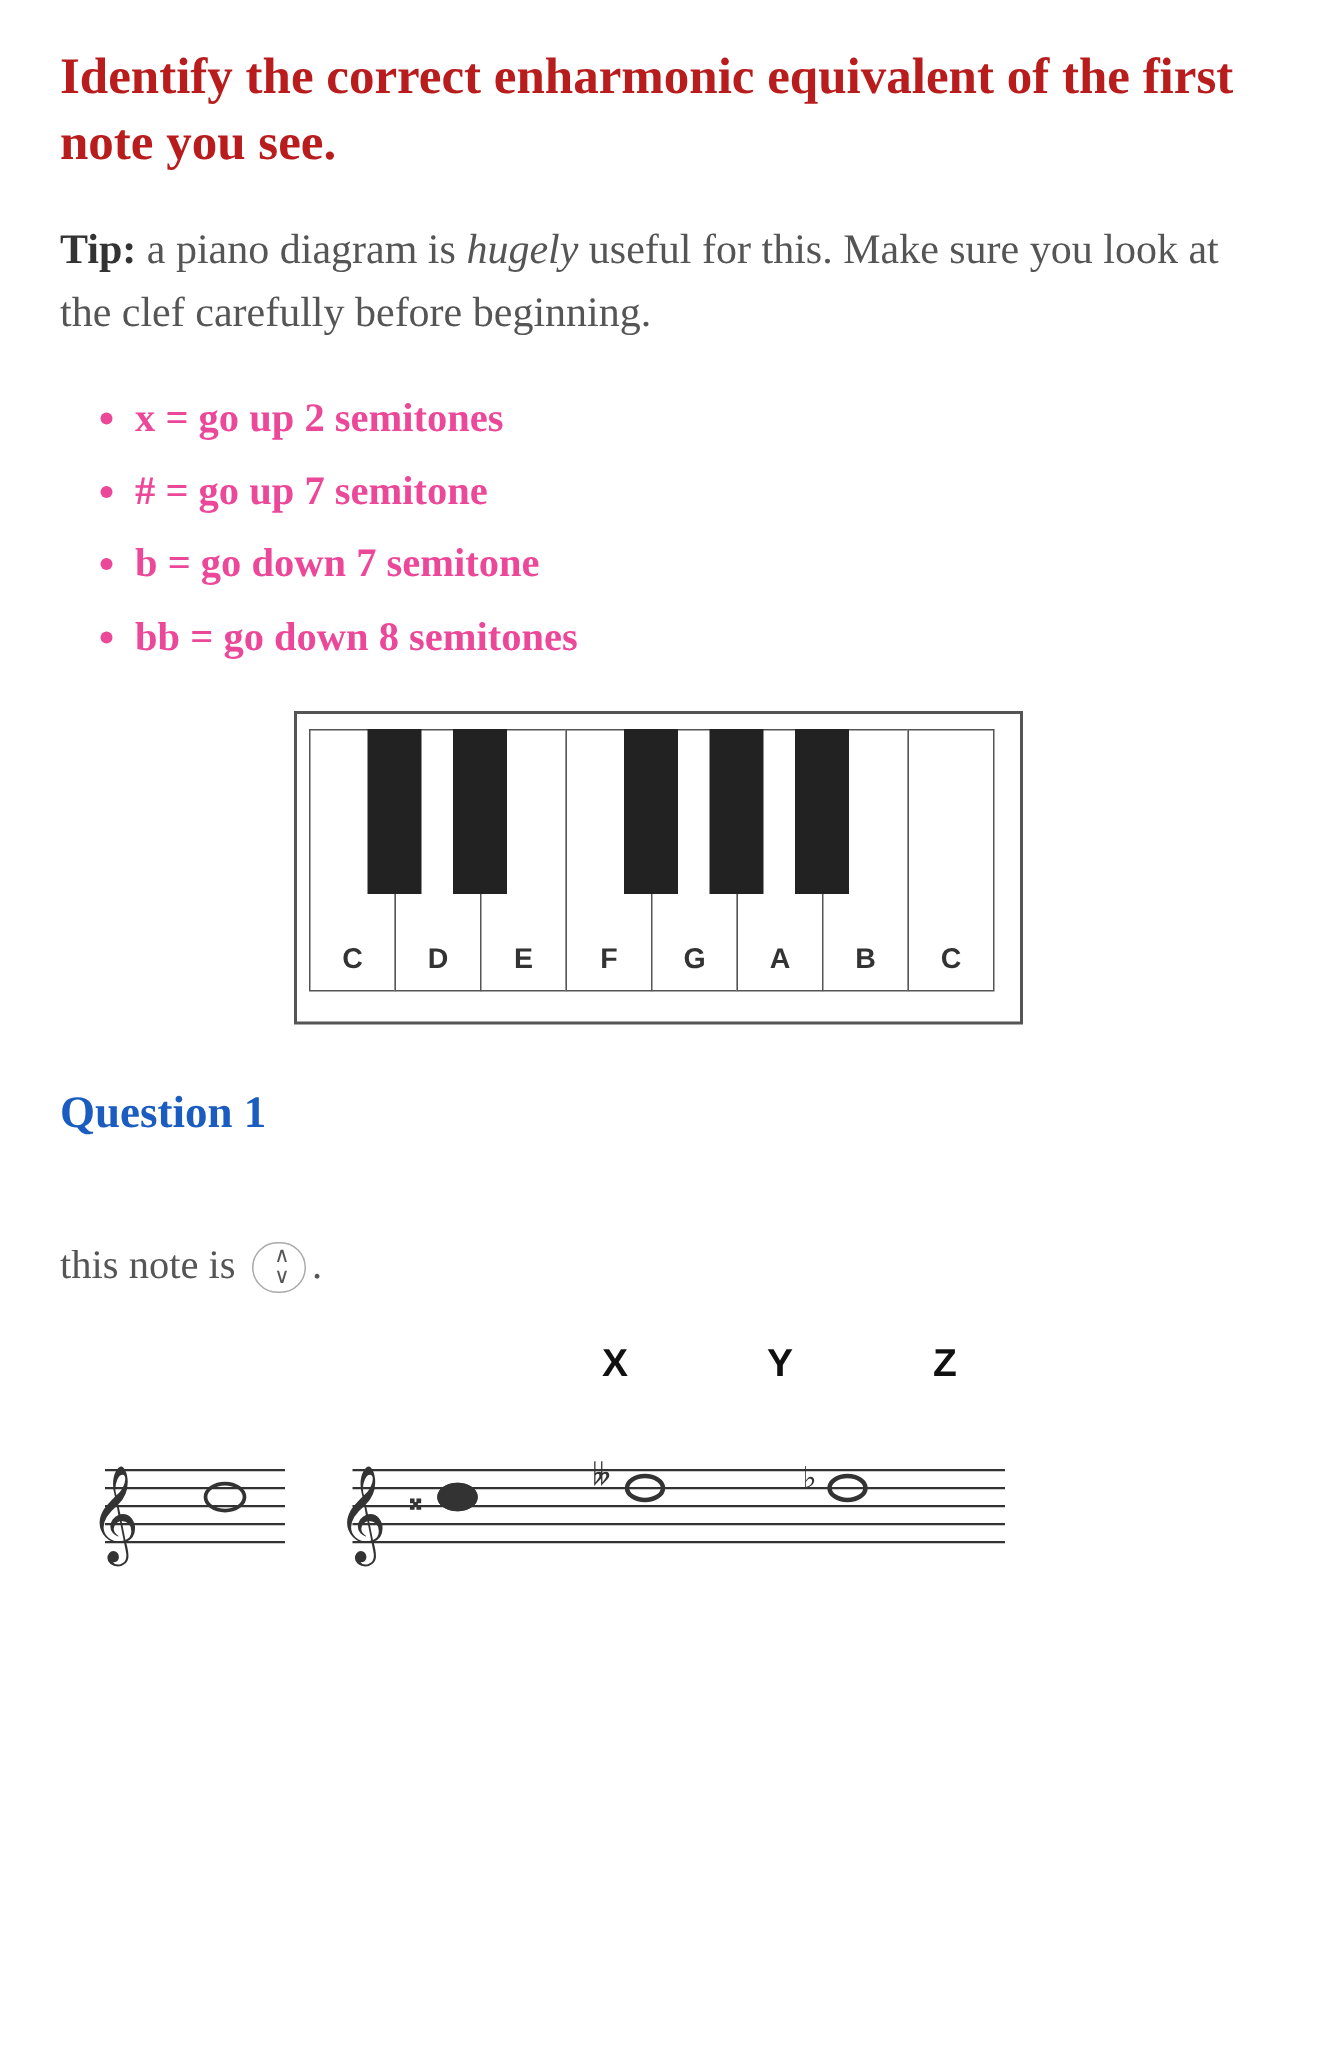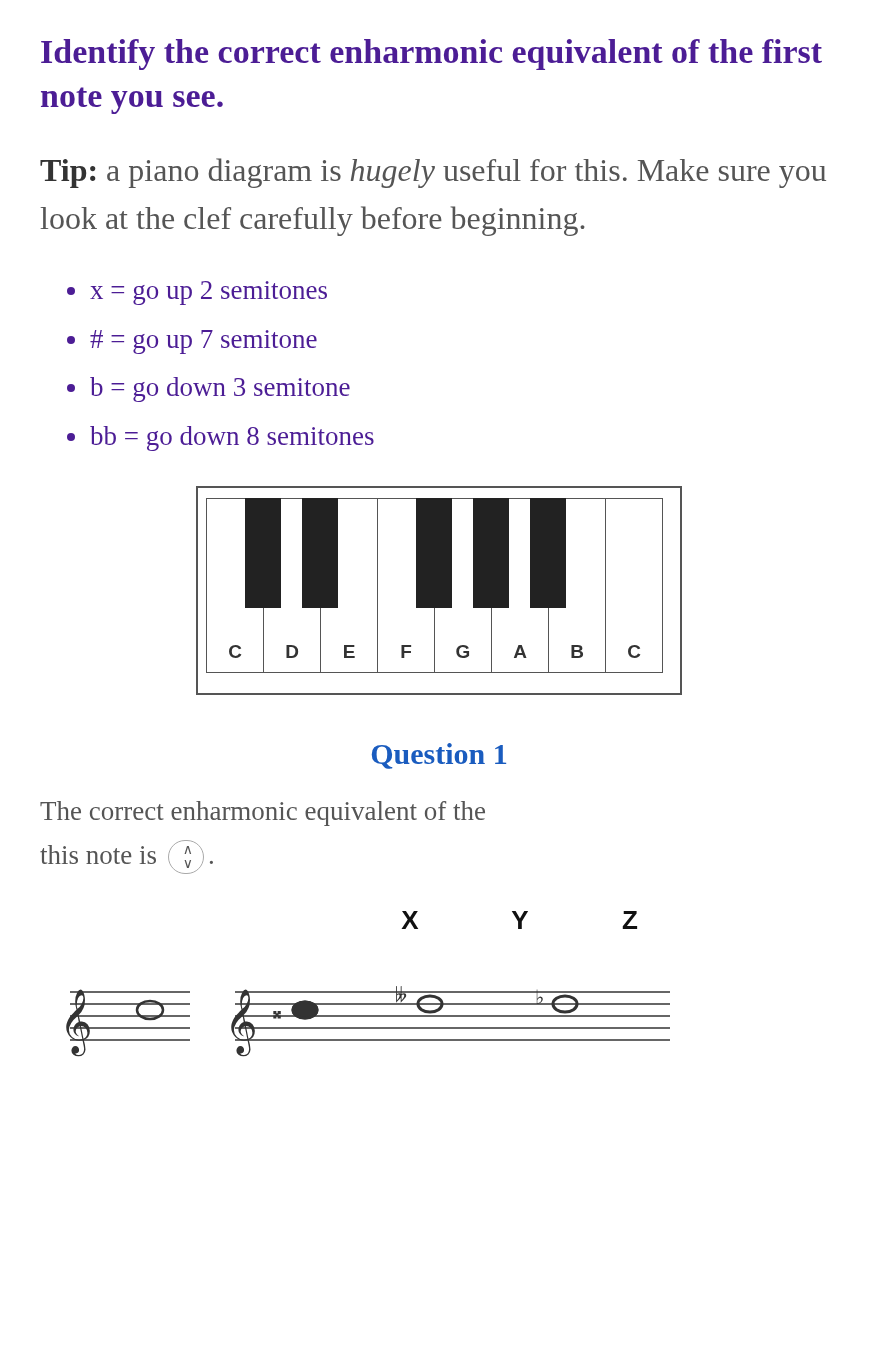--- a/index.html
+++ b/index.html
@@ -12,45 +12,46 @@
       padding: 30px 40px;
       font-size: 28px;
       line-height: 1.5;
     }
 
     .main-title {
       font-size: 34px;
       font-weight: bold;
       margin-bottom: 28px;
       line-height: 1.3;
-      color: #4c1d95;
+      color: #b91c1c;
     }
 
     .tip-block {
       margin-bottom: 28px;
-      font-size: 32px;
+      font-size: 28px;
       color: #555;
       line-height: 1.5;
     }
 
     .tip-block .tip-label {
       font-weight: bold;
       color: #333;
     }
 
     .tip-block em {
       font-style: italic;
     }
 
     .bullet-list {
       list-style: disc;
       margin-left: 50px;
       margin-bottom: 30px;
-      color: #4c1d95;
+      color: #ec4899;
       font-size: 27px;
+      font-weight: bold;
     }
 
     .bullet-list li {
       margin-bottom: 8px;
     }
 
     
     .piano-container {
       display: flex;
       justify-content: center;
@@ -99,21 +100,20 @@
       z-index: 2;
       top: 0;
     }
 
     
     .question-label {
       font-weight: bold;
       color: #1a5cbf;
       font-size: 30px;
       margin-bottom: 14px;
-      text-align: center;
     }
 
     .question-text {
       font-size: 27px;
       color: #555;
       margin-bottom: 16px;
       line-height: 1.6;
     }
 
     .inline-select {
@@ -176,21 +176,21 @@
 
 <h1 class="main-title">Identify the correct enharmonic equivalent of the first note you see.</h1>
 
 <p class="tip-block">
   <span class="tip-label">Tip:</span><span> a piano diagram is </span><em>hugely</em><span> useful for this. Make sure you look at the clef carefully before beginning.</span>
 </p>
 
 <ul class="bullet-list">
   <li>x = go up 2 semitones</li>
   <li># = go up 7 semitone</li>
-  <li>b = go down 3 semitone</li>
+  <li>b = go down 7 semitone</li>
   <li>bb = go down 8 semitones</li>
 </ul>
 
 <div class="piano-container">
   <div class="piano-wrapper">
     <div class="keys-area" style="position:relative; width: 466px; height: 195px;">
 
       <div class="wk" style="position:absolute; left:0px;">
           <span>C</span>
         </div>
@@ -225,21 +225,21 @@
       <div class="bk" style="left: 267px; width:36px;"></div>
 
       <div class="bk" style="left: 324px; width:36px;"></div>
     </div>
   </div>
 </div>
 
 <p class="question-label">Question 1</p>
 
 <p class="question-text">
-  <span>The correct enharmonic equivalent of the</span><br>
+  <br>
   <span>this note is</span>
   <span class="inline-select">
     <span></span>
     <span class="chevron-icon" style="display: flex; flex-direction: column; align-items: center; line-height: 1; font-size: 14px; gap: 0px;">
         <span>∧</span>
         <span>∨</span>
       </span>
   </span><span>.</span>
 </p>
 

